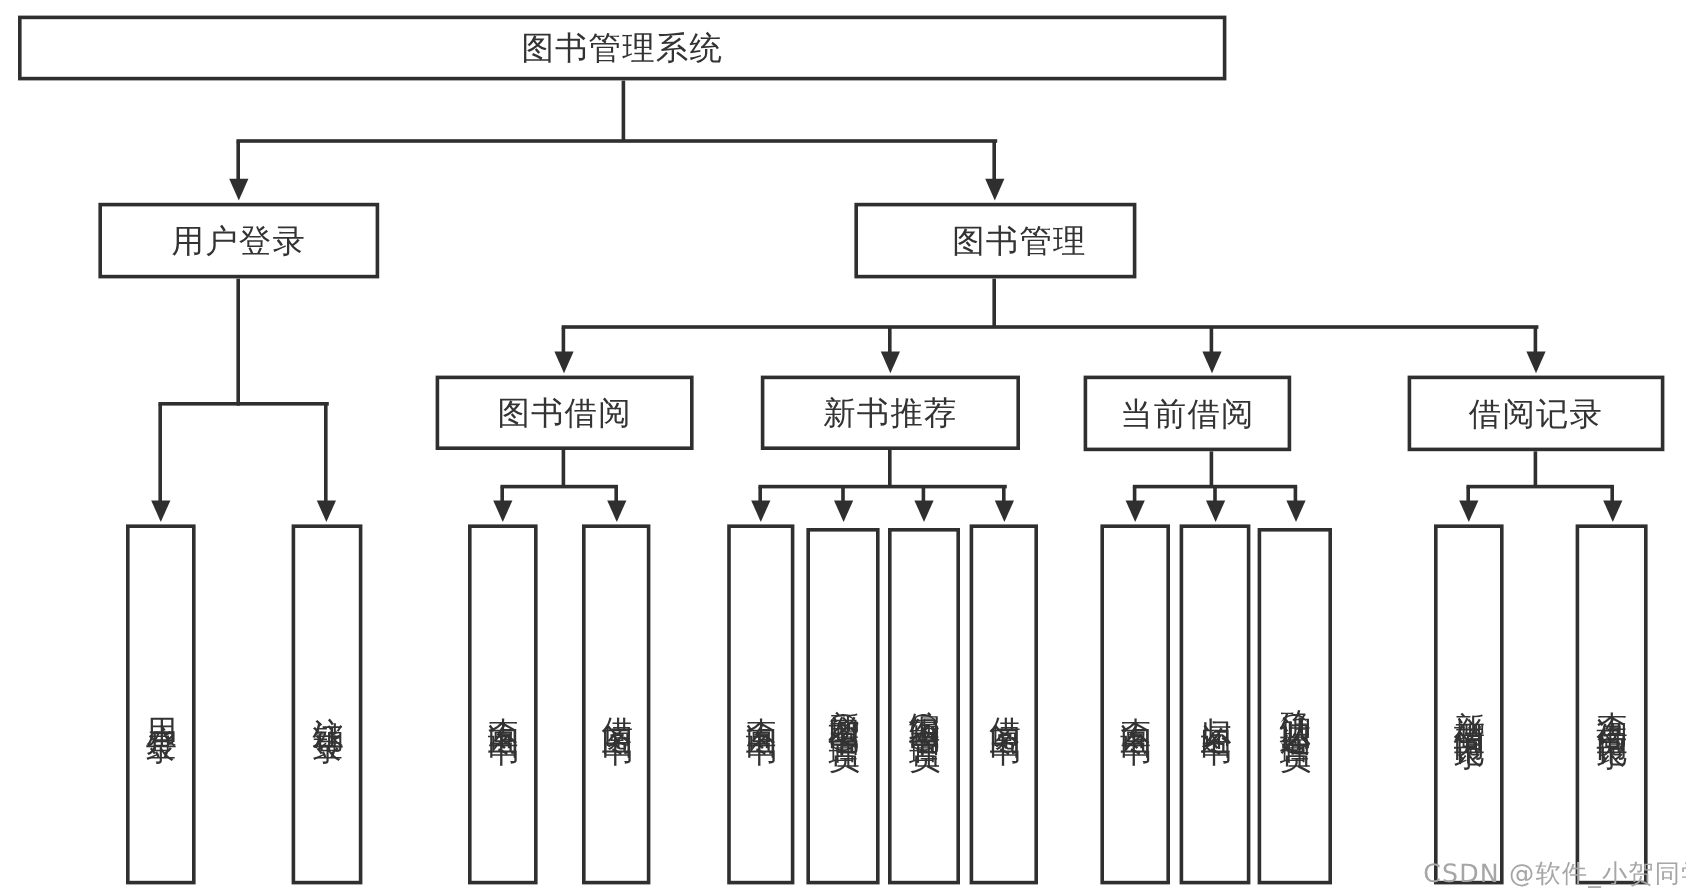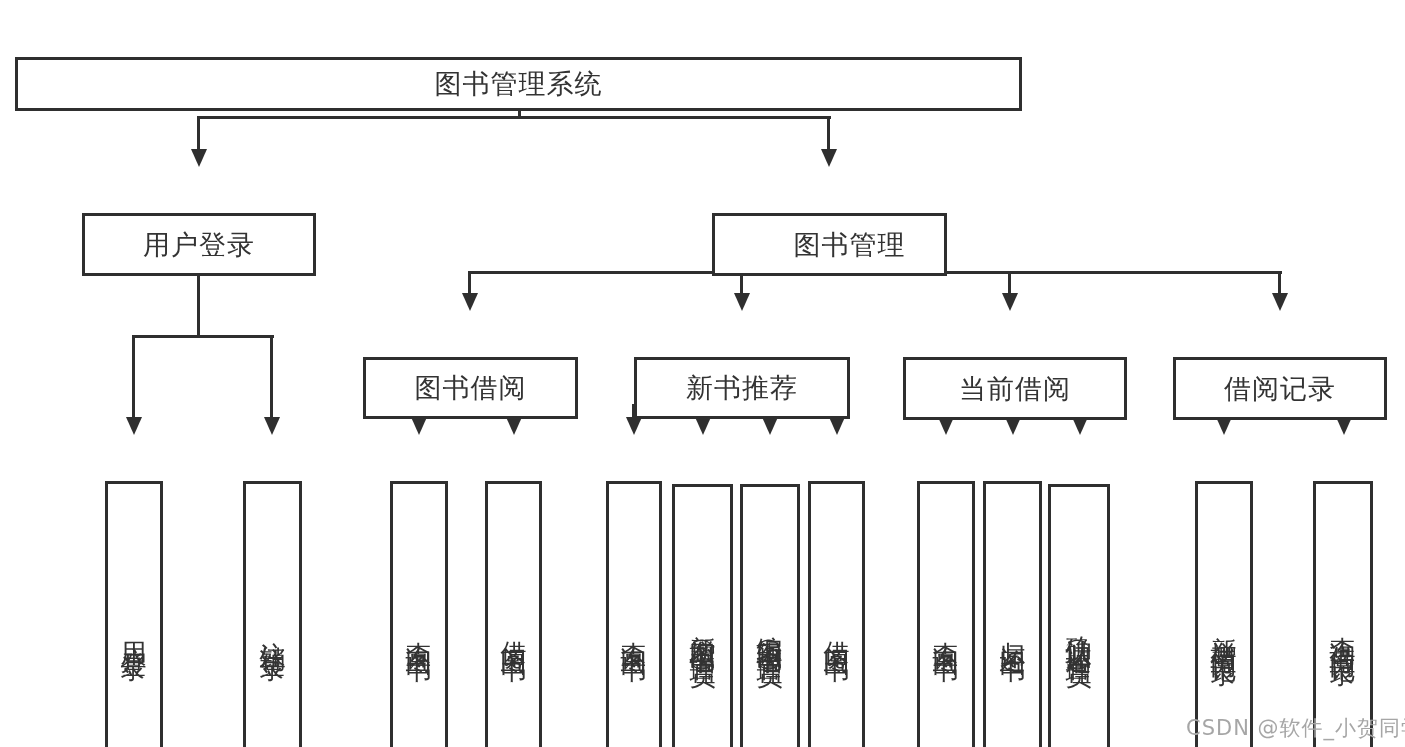--- a/index.html
+++ b/index.html
@@ -15,42 +15,42 @@
     background:#ffffff;
     overflow:hidden;
   }
   
   .node{
     position:absolute;
     box-sizing:border-box;
     border:3px solid var(--line);
     background:#ffffff;
     color:var(--text);
-    display:flex;align-items:center;justify-content:center;margin-top:44px;
+    display:flex;align-items:center;justify-content:center;
   }
   .node.h{
     font-size:27px;
     letter-spacing:1px;
     white-space:nowrap;
   }
   .node.v{
     display:block;
     writing-mode:vertical-rl;
     text-orientation:mixed;
     text-align:center;
     font-size:26px;
     letter-spacing:5px;
   }
   
   #b-root   {left:15px;  top:13px;  width:1007px;height:54px;}
   #b-login  {left:82px;  top:169px; width:234px; height:63px;}
   #b-mgmt   {left:712px; top:169px; width:235px; height:63px;padding-left:40px;}
   #b-newrec {left:363px; top:313px; width:215px; height:62px;}
   #b-borrow {left:634px; top:313px; width:216px; height:62px;}
-  #b-current{left:903px; top:313px; width:224px; height:63px;}
+  #b-current{left:903px; top:313px; width:173px; height:63px;}
   #b-records{left:1173px;top:313px; width:214px; height:63px;text-align:right;}
   
   #f-user-login{left:105px; top:437px;width:58px;height:300px;line-height:52px;}
   #f-logout    {left:243px; top:437px;width:59px;height:300px;line-height:53px;}
   #f-q1        {left:390px; top:437px;width:58px;height:300px;line-height:52px;}
   #f-b1        {left:485px; top:437px;width:57px;height:300px;line-height:51px;}
   #f-q2        {left:606px; top:437px;width:56px;height:300px;line-height:50px;}
   #f-add       {left:672px; top:440px;width:61px;height:297px;line-height:55px;letter-spacing:4px;}
   #f-edit      {left:740px; top:440px;width:60px;height:297px;line-height:54px;letter-spacing:4px;}
   #f-b2        {left:808px; top:437px;width:57px;height:300px;line-height:51px;}

